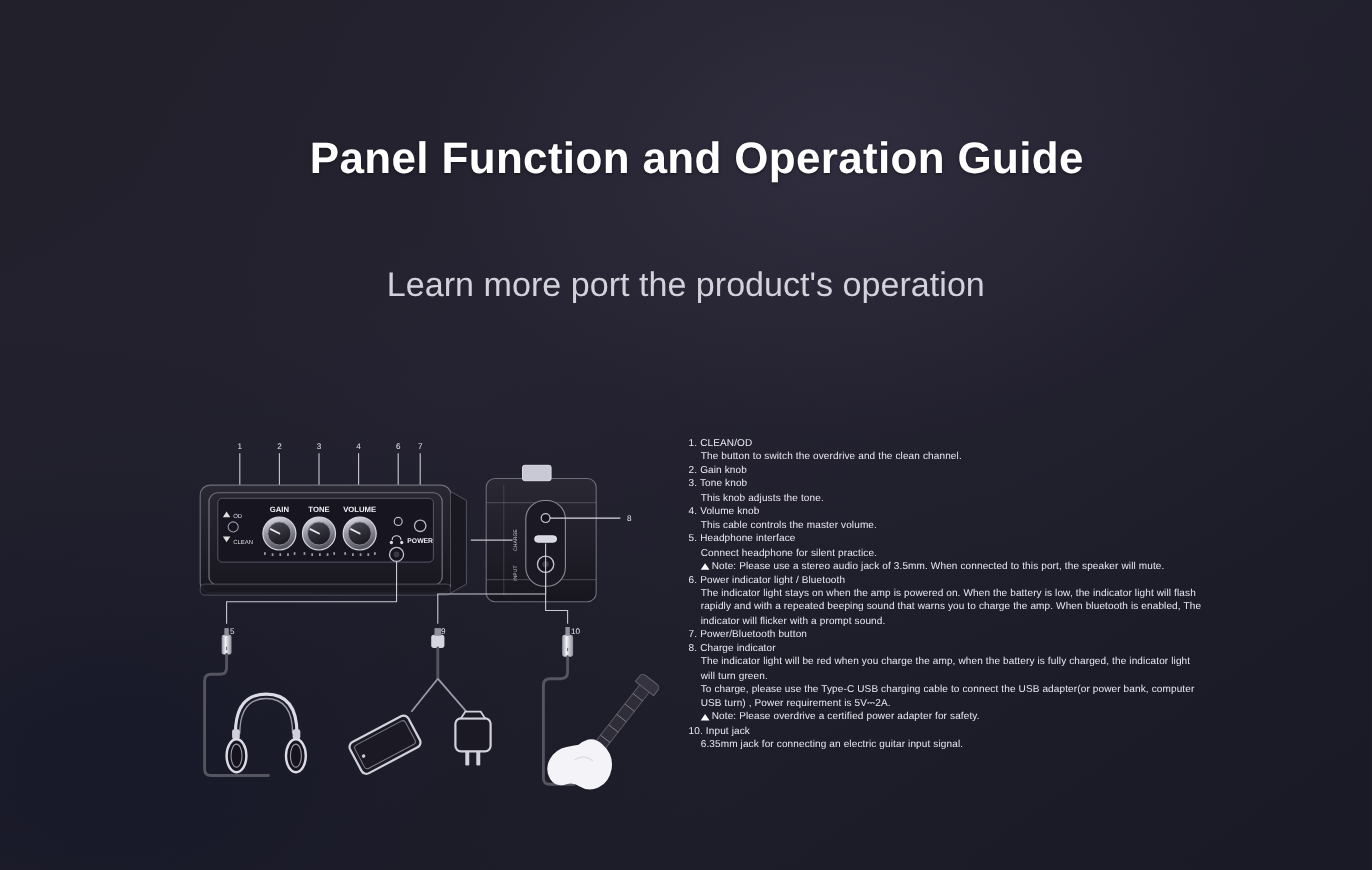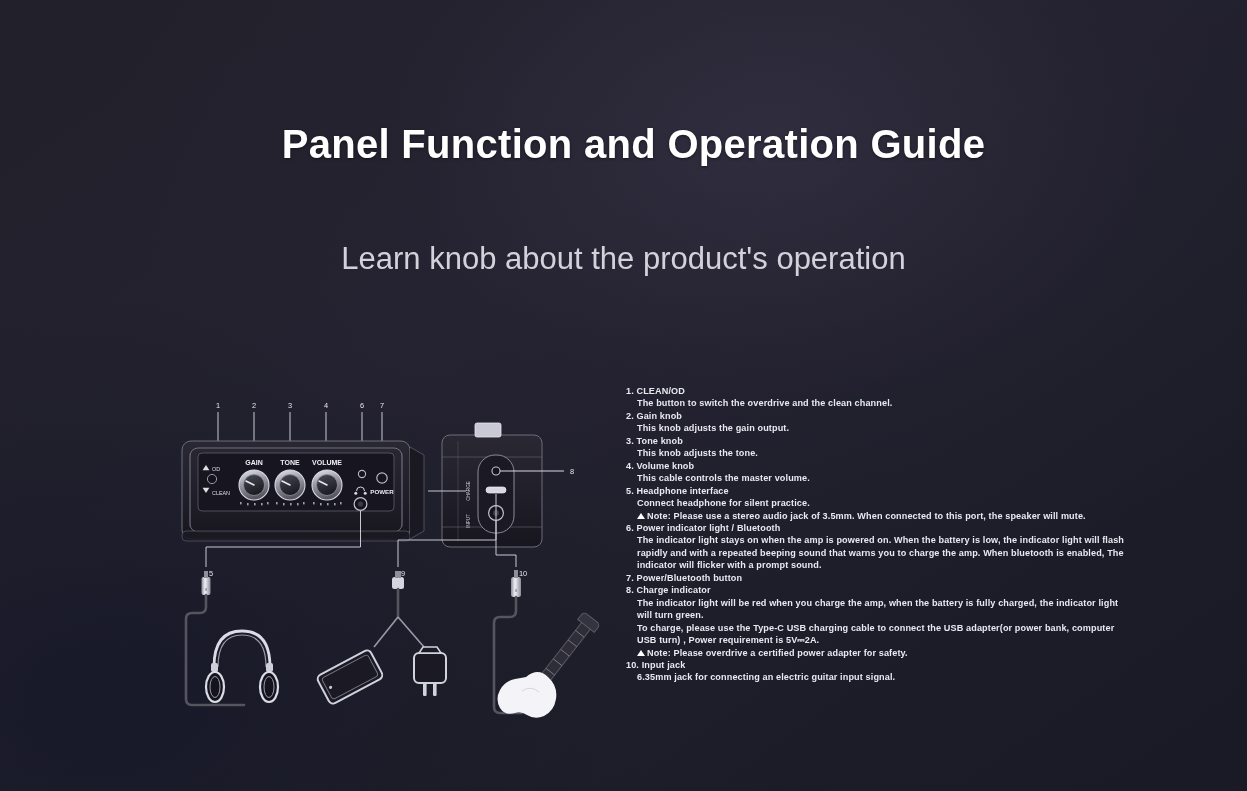--- a/index.html
+++ b/index.html
@@ -59,27 +59,26 @@
     width: 430px;
     height: 335px;
   }
 
   .svg-layer { position: absolute; left: 0; top: 0; }
 
   
   #speclist {
     position: absolute;
     left: 626px;
-    top: 385px;
+    top: 396px;
     width: 520px;
     color: #e9e9f2;
     font-size: 9.1px;
     line-height: 12.45px;
     letter-spacing: 0.12px;
-    font-weight: bold;
   }
 
   .spec-item { }
 
   .spec-head { white-space: nowrap; }
 
   .spec-body {
     padding-left: 11px;
   }
 
@@ -97,21 +96,21 @@
     position: relative;
     top: 0.5px;
   }
 </style>
 </head>
 <body>
 
 <div id="page">
 
   <h1 id="title">Panel Function and Operation Guide</h1>
-  <div id="subtitle">Learn knob about the product's operation</div>
+  <div id="subtitle">Learn more port the product's operation</div>
 
   <div id="diagram">
     <svg class="svg-layer" width="430" height="335" viewBox="0 0 430 335">
       <defs>
         <linearGradient id="ampBody" x1="0" y1="0" x2="0" y2="1">
           <stop offset="0%" stop-color="#2a2832"></stop>
           <stop offset="55%" stop-color="#201e28"></stop>
           <stop offset="100%" stop-color="#17161e"></stop>
         </linearGradient>
         <linearGradient id="knobG" x1="0" y1="0" x2="0.3" y2="1">
@@ -366,21 +365,20 @@
         <span>CLEAN/OD</span>
       </div>
       <div class="spec-body">The button to switch the overdrive and  the clean channel.</div>
     </div>
 
     <div class="spec-item">
       <div class="spec-head">
         <span>2.</span>
         <span>Gain knob</span>
       </div>
-      <div class="spec-body"> This knob adjusts the gain output.</div>
     </div>
 
     <div class="spec-item">
       <div class="spec-head">
         <span>3.</span>
         <span>Tone knob</span>
       </div>
       <div class="spec-body">This knob adjusts the tone.</div>
     </div>
 

